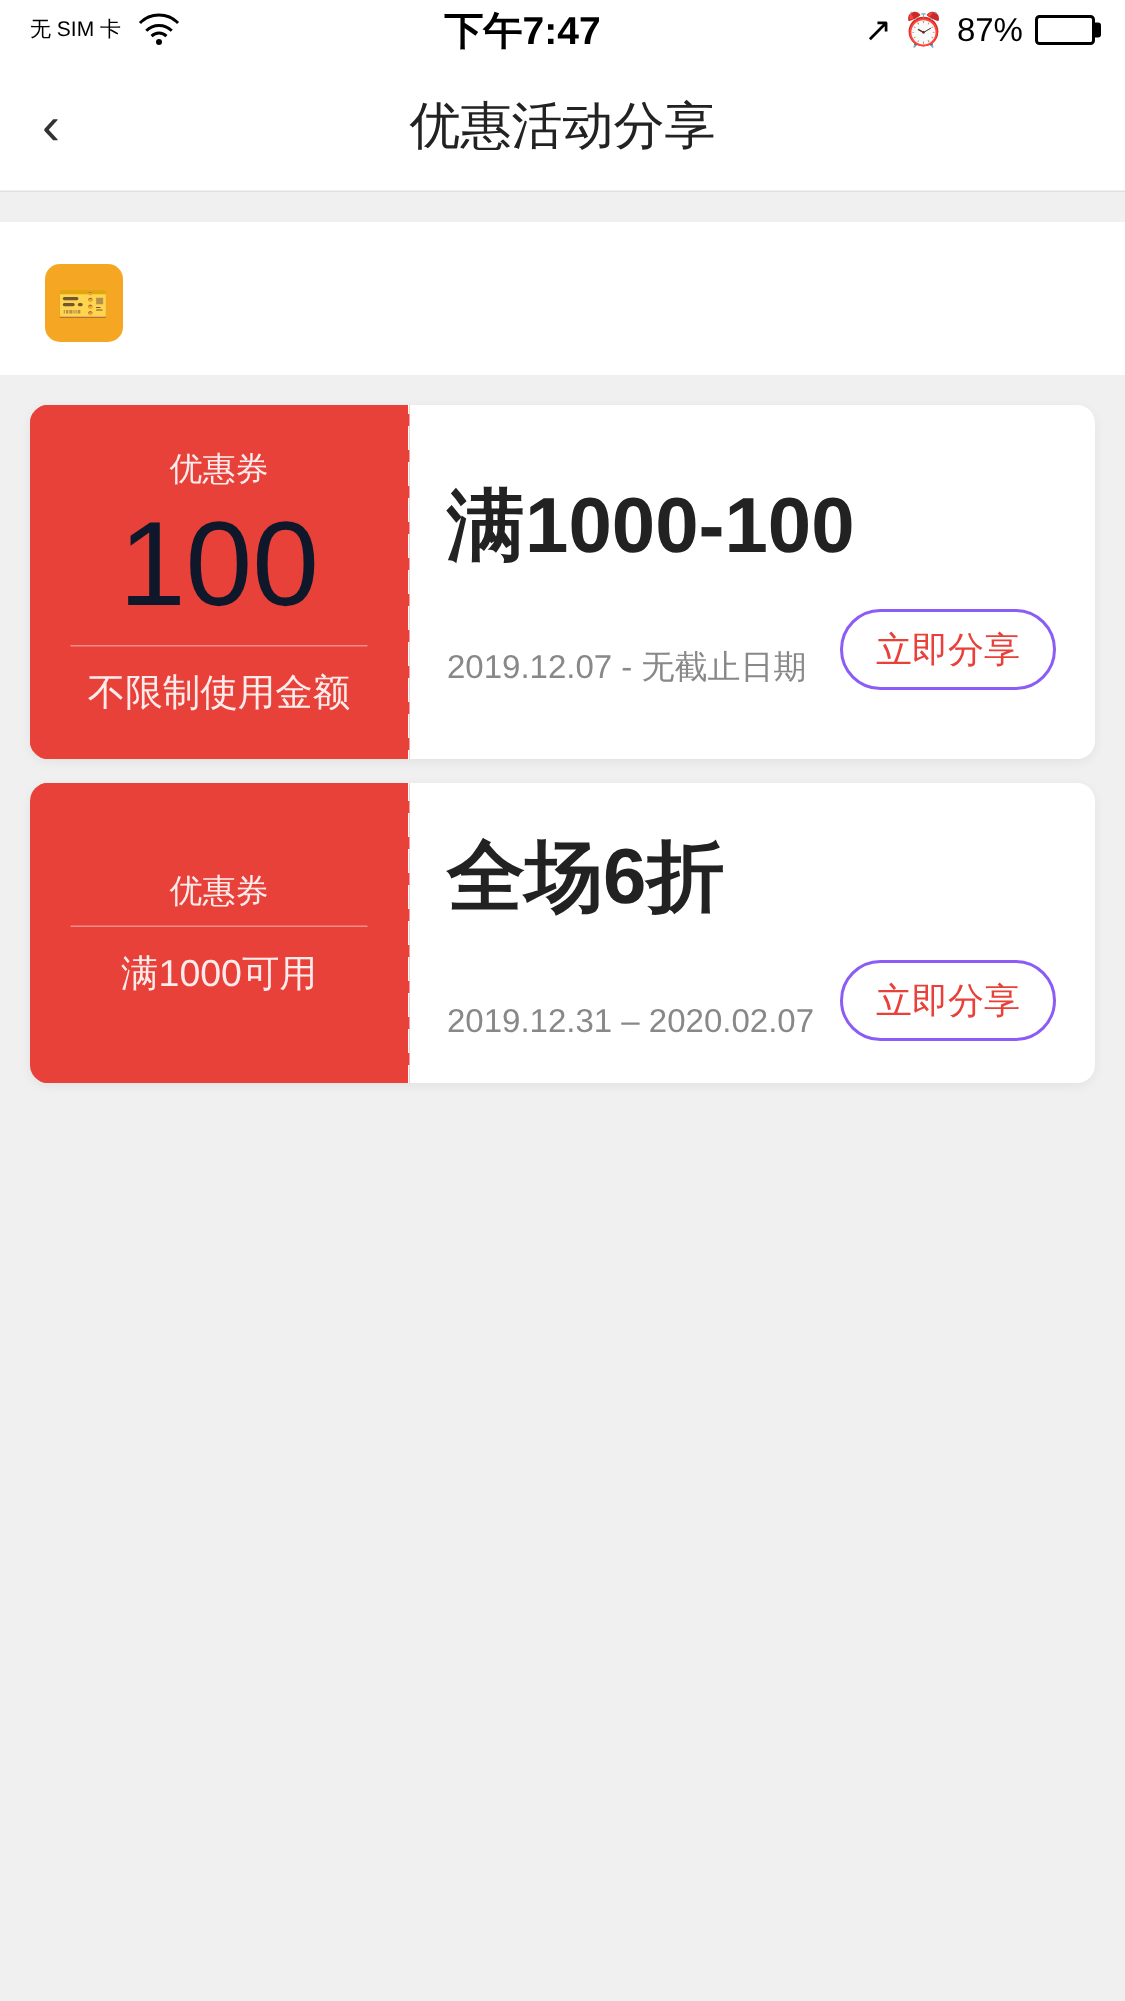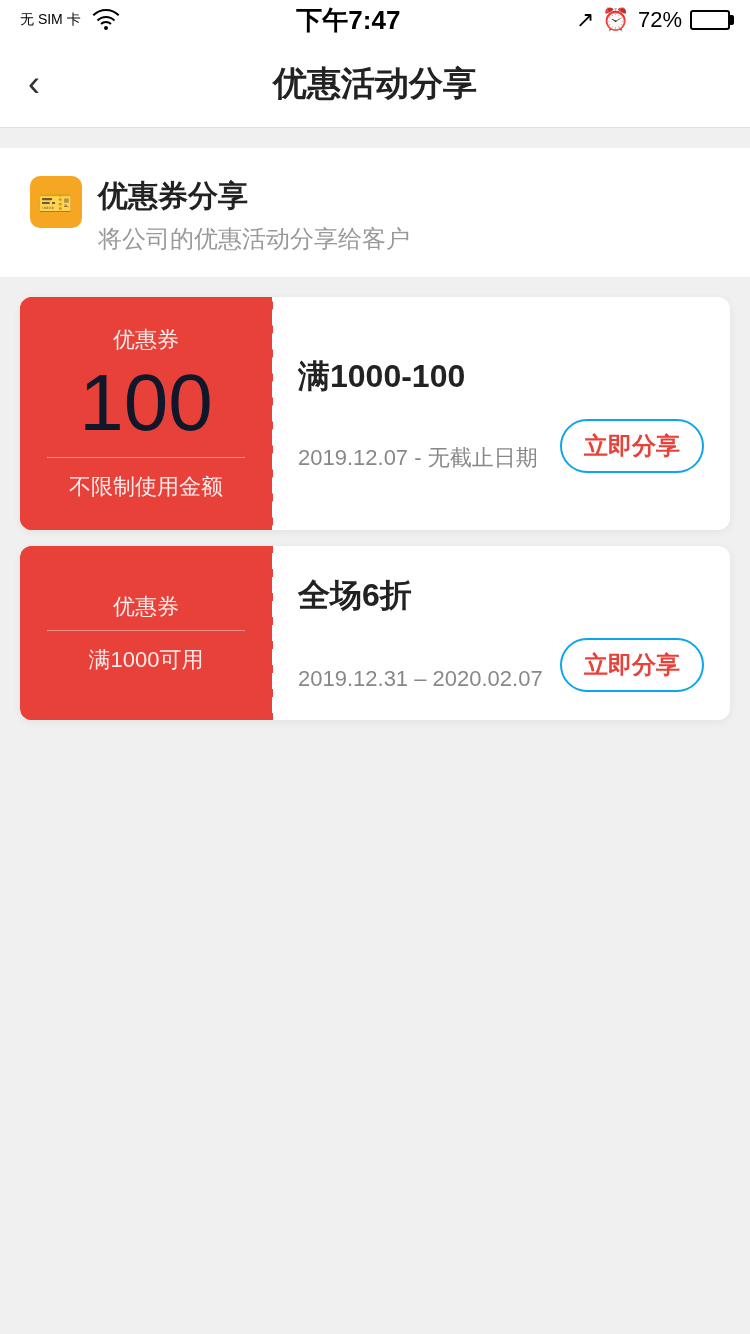--- a/index.html
+++ b/index.html
@@ -79,21 +79,21 @@
     }
     .nav-back {
       position: absolute;
       left: 28px;
       font-size: 36px;
       color: #333;
       cursor: pointer;
     }
     .nav-title {
       font-size: 34px;
-      font-weight: 700;
+      font-weight: 400;
       color: #222;
       text-align: right;
     }
 
     
     .section-header {
       background: #fff;
       padding: 28px 30px 22px 30px;
       display: flex;
       align-items: flex-start;
@@ -197,95 +197,90 @@
       line-height: 1;
       margin-bottom: 14px;
     }
     .coupon-divider {
       width: 90%;
       height: 1px;
       background: rgba(255,255,255,0.4);
       margin-bottom: 14px;
     }
     .coupon-condition {
-      font-size: 22px;
+      font-size: 25px;
       color: rgba(255,255,255,0.9);
       text-align: center;
     }
     .coupon-right {
       flex: 1;
       padding: 28px 26px;
       display: flex;
       flex-direction: column;
       justify-content: center;
     }
     .coupon-name {
-      font-size: 32px;
+      font-size: 52px;
       font-weight: 700;
       color: #222;
       margin-bottom: 20px;
     }
     .coupon-meta {
       display: flex;
       align-items: flex-end;
       gap: 14px;
       flex-wrap: wrap;
     }
     .coupon-date {
       font-size: 22px;
       color: #888;
     }
     .share-btn {
       padding: 9px 22px;
-      border: 2px solid #0ea5e9;
+      border: 2px solid #8b5cf6;
       border-radius: 30px;
       font-size: 24px;
       color: #e8413a;
       background: #fff;
       cursor: pointer;
       white-space: nowrap;
       margin-left: auto;
-      font-weight: bold;
     }
   </style>
 </head>
 <body>
 
 <div class="status-bar">
   <div class="status-left">
     <span>无 SIM 卡</span>
     <span>
       <svg width="30" height="22" viewBox="0 0 30 22">
         <path d="M15 18a2 2 0 1 1 0 4 2 2 0 0 1 0-4zm0-5a8 8 0 0 1 5.66 2.34l-1.42 1.42A6 6 0 0 0 15 15a6 6 0 0 0-4.24 1.76l-1.42-1.42A8 8 0 0 1 15 13zm0-5a13 13 0 0 1 9.19 3.81l-1.41 1.41A11 11 0 0 0 15 10a11 11 0 0 0-7.78 3.22l-1.41-1.41A13 13 0 0 1 15 8zm0-5C10.3 3 6.07 4.93 3 8L1.59 6.59A19 19 0 0 1 15 1a19 19 0 0 1 13.41 5.59L27 8c-3.07-3.07-7.3-5-12-5z" fill="#000"></path>
       </svg>
     </span>
   </div>
   <div class="status-center">下午7:47</div>
   <div class="status-right">
     <span>↗</span>
     <span>⏰</span>
-    <span>72%</span>
+    <span>87%</span>
     <span class="battery-icon">
       <span class="battery-fill"></span>
     </span>
   </div>
 </div>
 
 <div class="nav-bar">
   <span class="nav-back">‹</span>
   <span class="nav-title">优惠活动分享</span>
 </div>
 
 <div class="section-header">
   <div class="section-icon">
     <span>🎫</span>
-  </div>
-  <div class="section-text">
-    <div class="section-title">优惠券分享</div>
-    <div class="section-subtitle">将公司的优惠活动分享给客户</div>
   </div>
 </div>
 
 <div class="coupon-list">
 <div class="coupon-card">
       <div class="coupon-left">
         <div class="coupon-left-inner">
           <div class="coupon-label">优惠券</div>
           <div class="coupon-amount">100</div>
           <div class="coupon-divider"></div>

